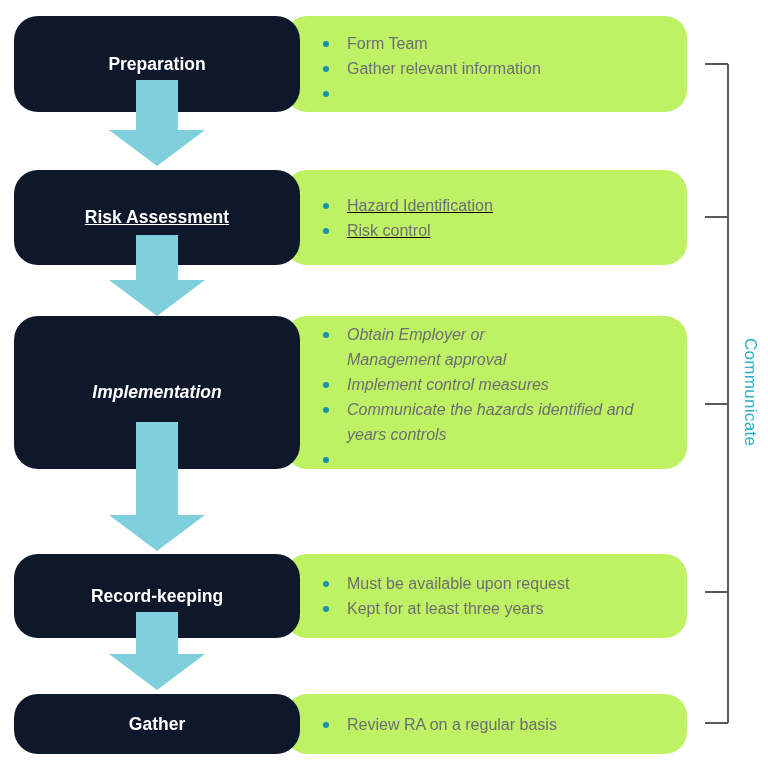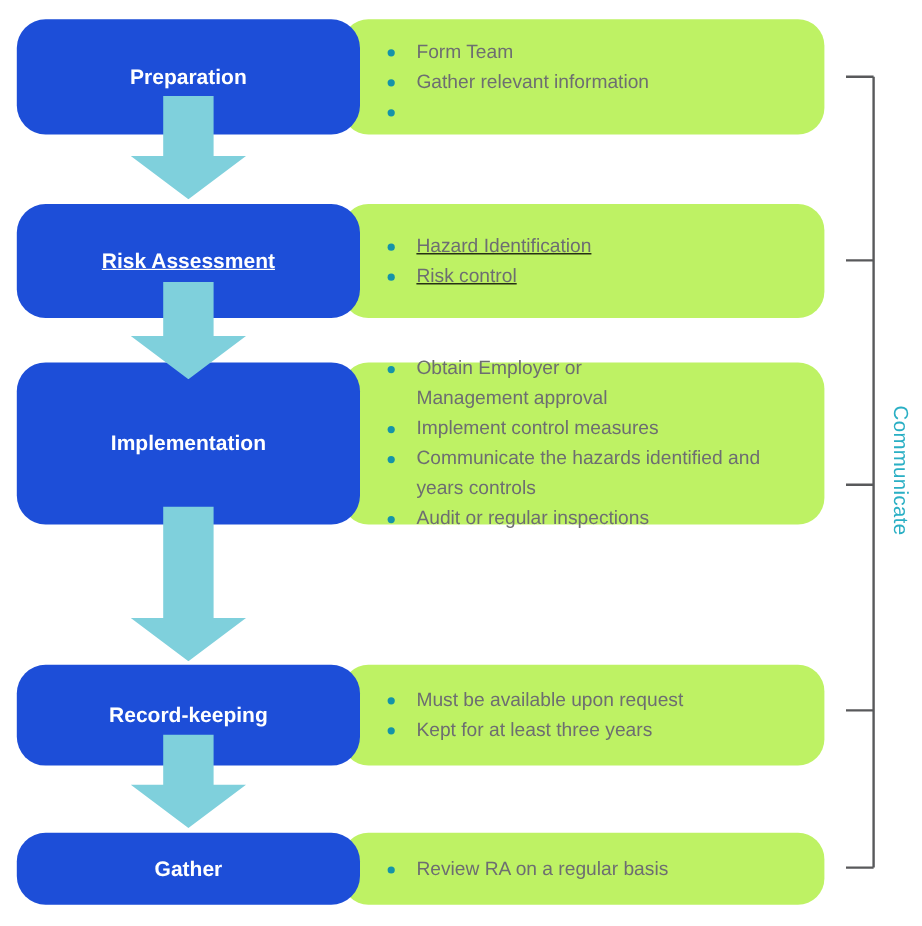--- a/index.html
+++ b/index.html
@@ -19,29 +19,29 @@
     background:#1593a9;margin:10px 18px 0 0;
   }
   .btext{
     font-size:16px;line-height:25px;color:#6d6e71;
     white-space:pre-line;
   }
 
   
   .stage{
     position:absolute;left:14px;width:286px;
-    background:#1d4ed8;border-radius:24px;
+    background:#0f172a;border-radius:24px;
     display:flex;align-items:center;justify-content:center;
     color:#ffffff;font-weight:bold;font-size:17.5px;
   }
 
   
   .r1{top:16px;height:96px;}
   .r2{top:170px;height:95px;text-decoration:underline;}
-  .r3{top:302px;height:135px;}
+  .r3{top:316px;height:153px;font-style:italic;}
   .r4{top:554px;height:84px;}
   .r5{top:694px;height:60px;}
 
   
   .arrow{position:absolute;left:109px;}
   .arrow polygon{fill:#7fd0dc;}
 
   
   .bracket{position:absolute;left:700px;top:60px;}
   .bracket line{stroke:#58595b;stroke-width:2;}
@@ -105,21 +105,20 @@
           <span class="dot"></span>
           <span class="btext">Implement control measures</span>
         </li>
       <li>
           <span class="dot"></span>
           <span class="btext">Communicate the hazards identified and
 years controls</span>
         </li>
       <li>
           <span class="dot"></span>
-          <span class="btext">Audit or regular inspections</span>
         </li>
     </ul>
   </div>
   <div class="stage r3">
     <span>Implementation</span>
   </div>
 
   <div class="panel r4">
     <ul>
       <li>

